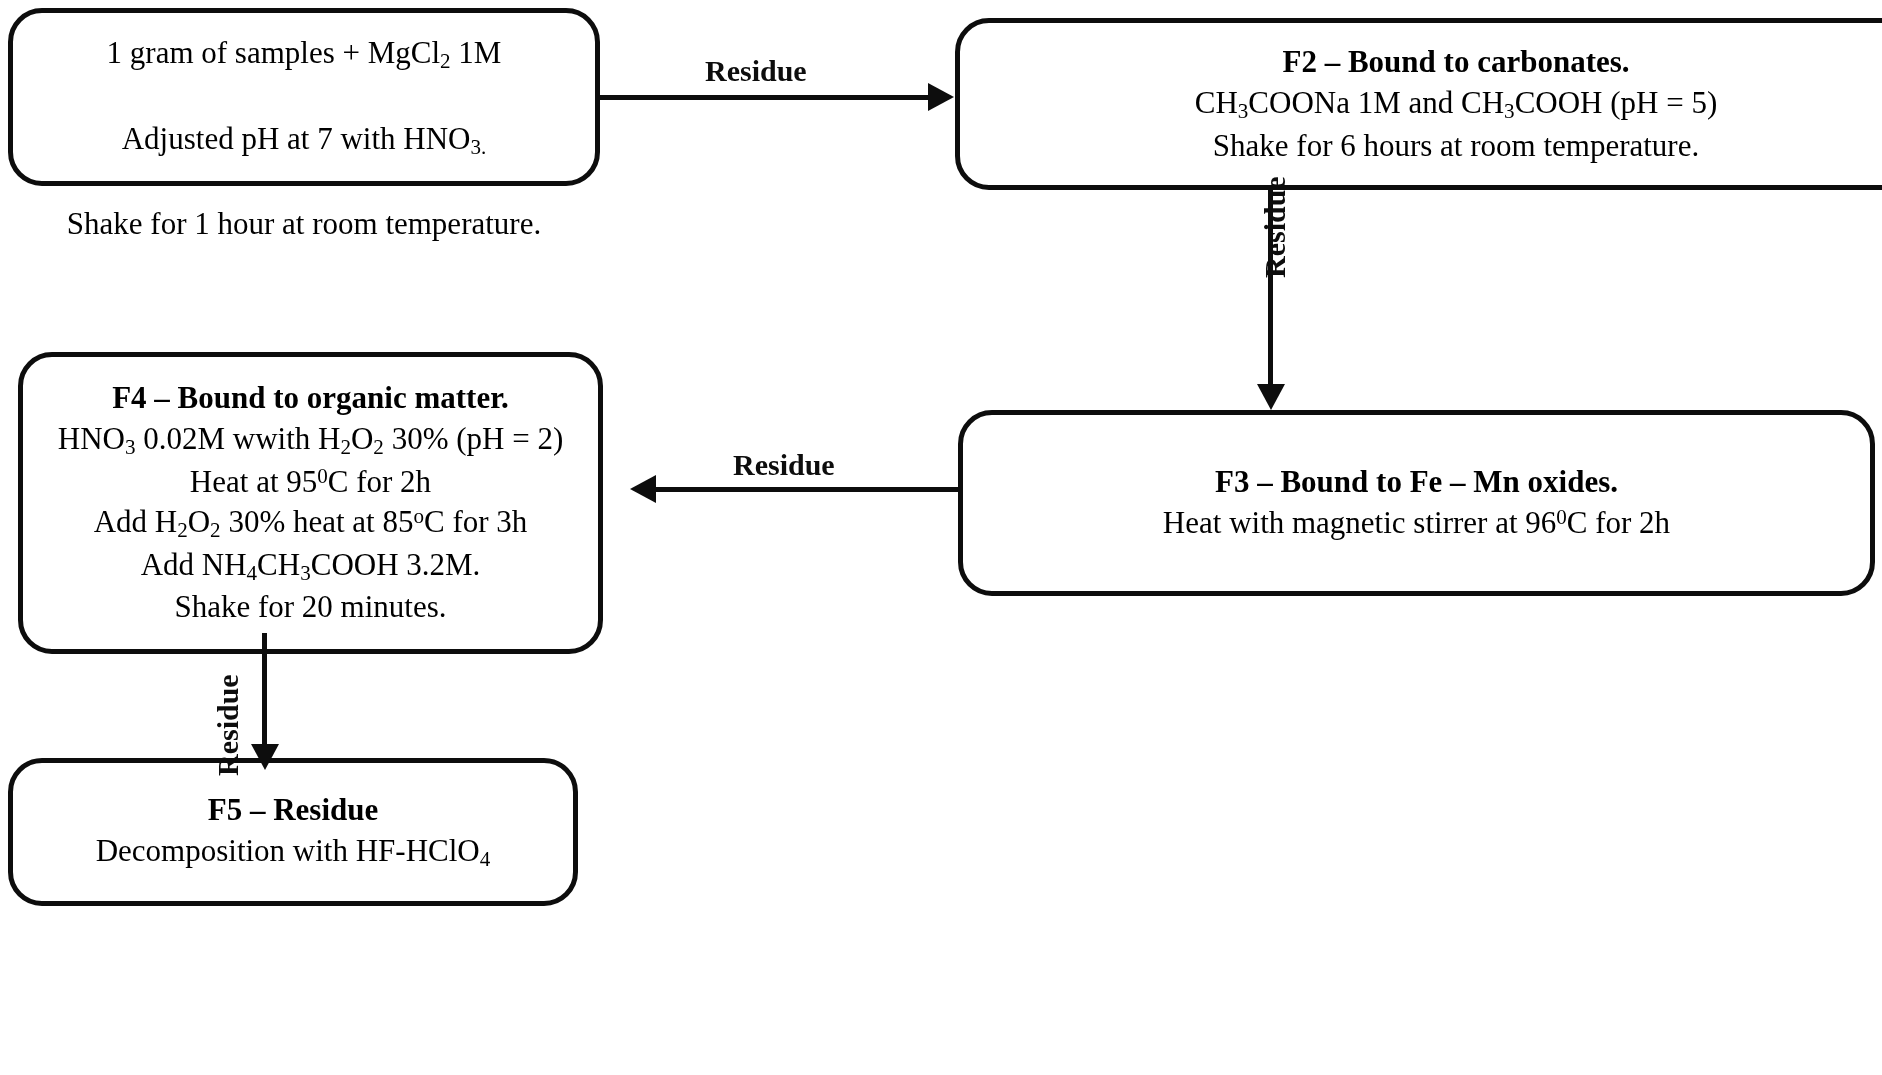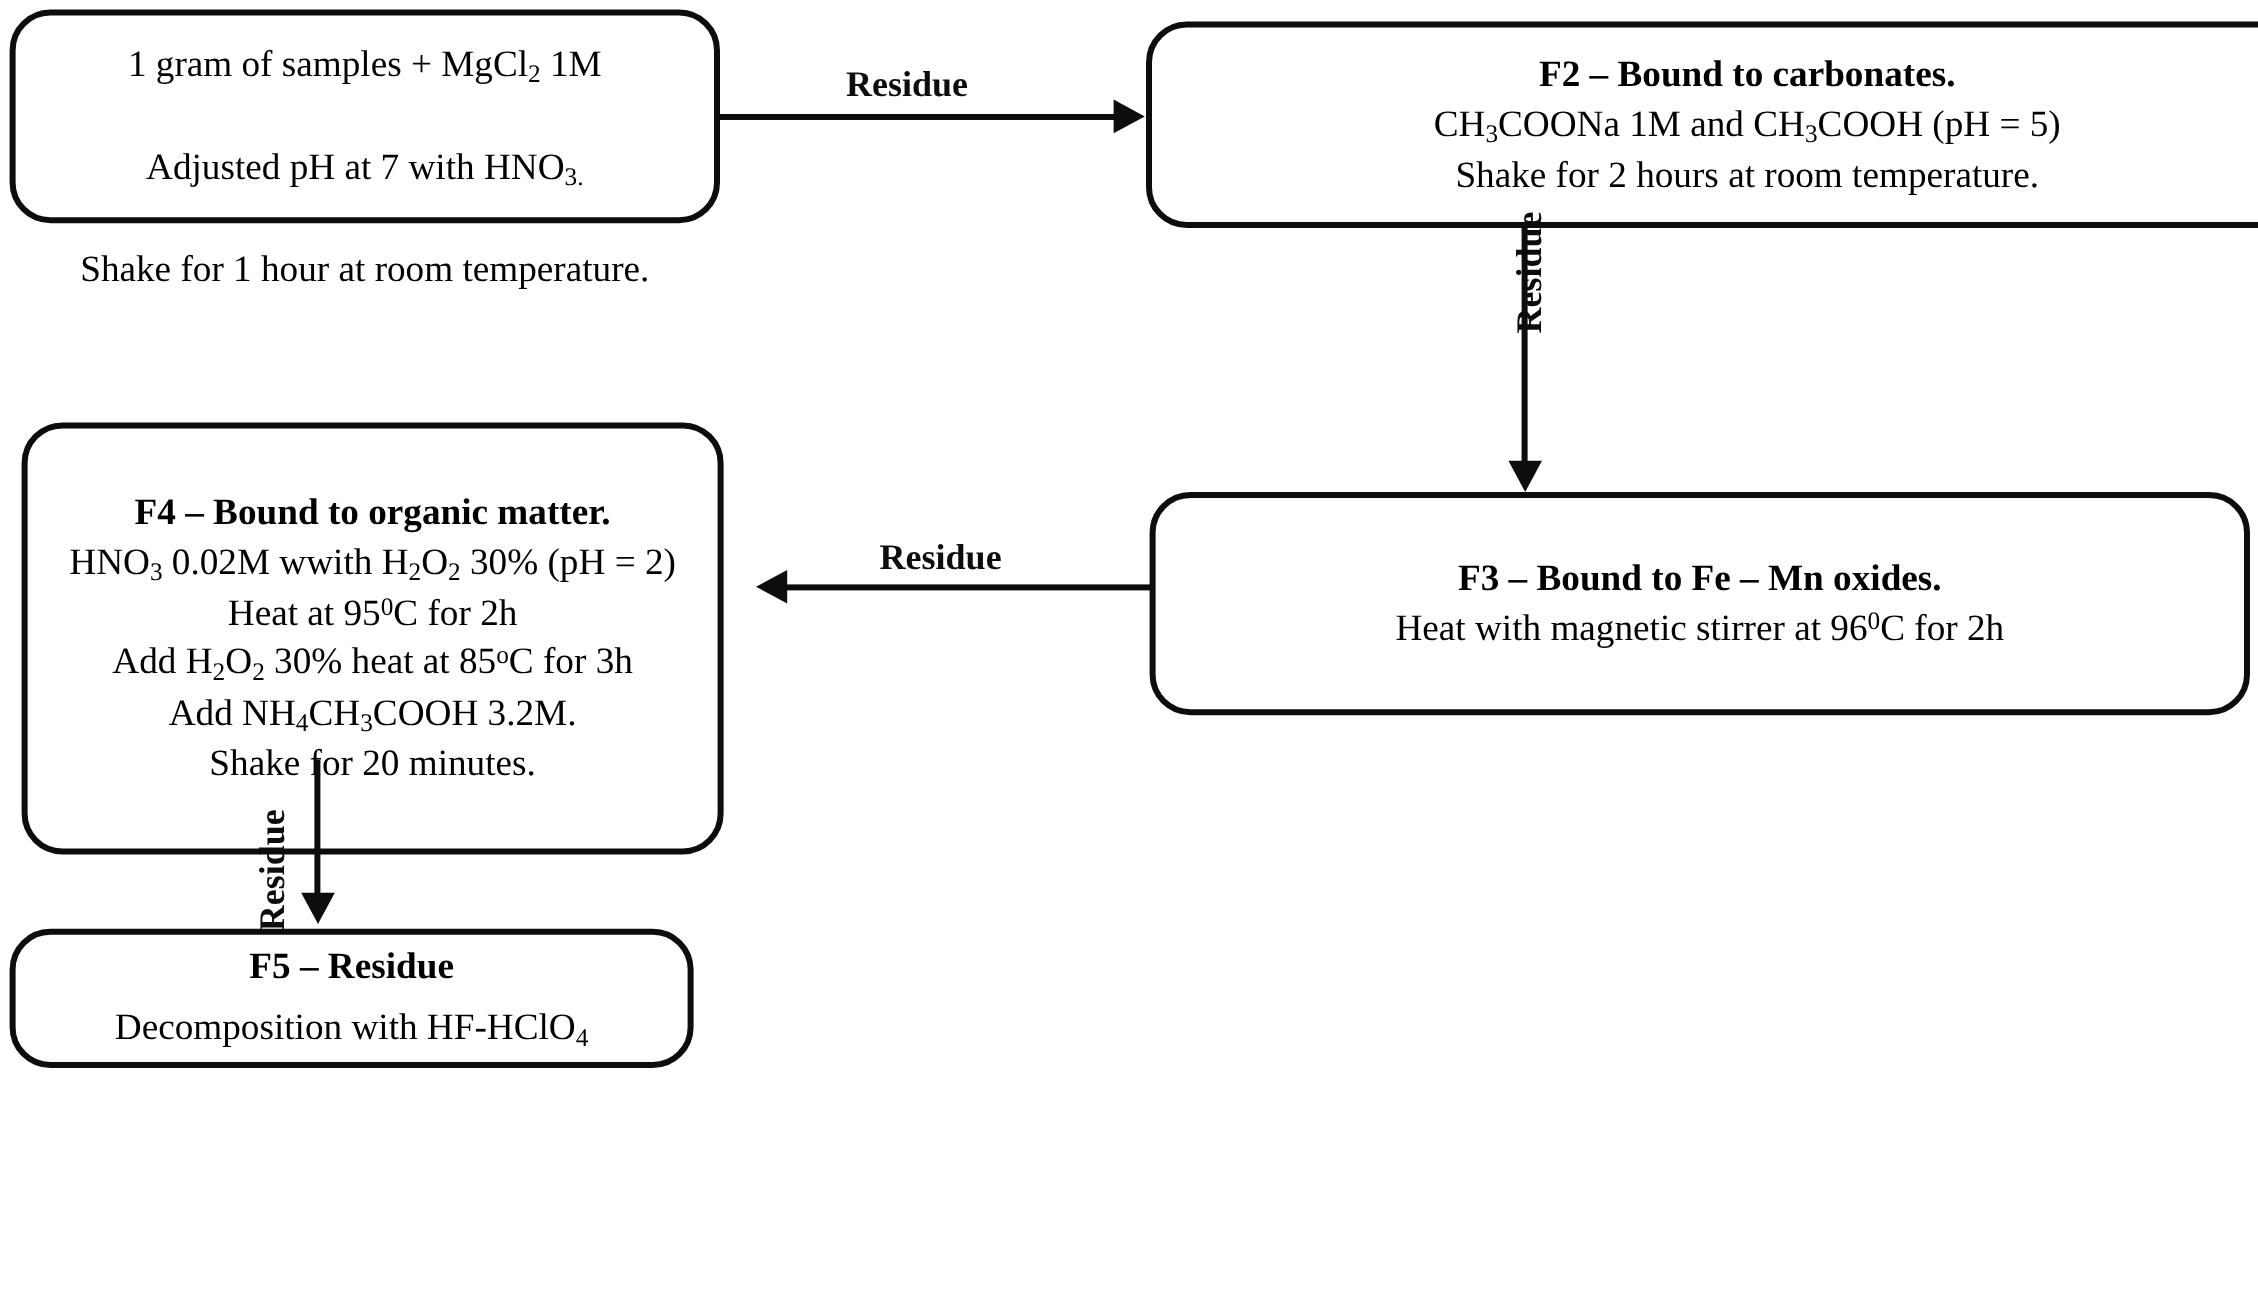--- a/index.html
+++ b/index.html
@@ -107,38 +107,38 @@
   <div class="box" id="box-f1" style="left:8px; top:8px; width:592px; height:178px;gap:43px;">
     <div class="title">F1 – Exchangeable</div>
     <div class="line">1 gram of samples + MgCl<sub>2</sub> 1M</div>
     <div class="line">Adjusted pH at 7 with HNO<sub>3.</sub></div>
     <div class="line">Shake for 1 hour at room temperature.</div>
   </div>
 
   <div class="box" id="box-f2" style="left:955px; top:18px; width:964px; height:172px;padding-left:48px;">
     <div class="title">F2 – Bound to carbonates.</div>
     <div class="line">CH<sub>3</sub>COONa 1M and CH<sub>3</sub>COOH (pH = 5)</div>
-    <div class="line">Shake for 2 hours at room temperature.</div>
+    <div class="line">Shake for 6 hours at room temperature.</div>
   </div>
 
   <div class="box" id="box-f3" style="left:958px; top:410px; width:917px; height:186px;text-align:center;">
     <div class="title">F3 – Bound to Fe – Mn oxides.</div>
     <div class="line">Heat with magnetic stirrer at 96<sup>0</sup>C for 2h</div>
   </div>
 
-  <div class="box" id="box-f4" style="left:18px; top:352px; width:585px; height:360px;">
+  <div class="box" id="box-f4" style="left:18px; top:352px; width:585px; height:302px;">
     <div class="title">F4 – Bound to organic matter.</div>
     <div class="line">HNO<sub>3</sub> 0.02M wwith H<sub>2</sub>O<sub>2</sub> 30% (pH = 2)</div>
     <div class="line">Heat at 95<sup>0</sup>C for 2h</div>
     <div class="line">Add H<sub>2</sub>O<sub>2</sub> 30% heat at 85<sup>o</sup>C for 3h</div>
     <div class="line">Add NH<sub>4</sub>CH<sub>3</sub>COOH 3.2M.</div>
     <div class="line">Shake for 20 minutes.</div>
   </div>
 
-  <div class="box" id="box-f5" style="left:8px; top:758px; width:570px; height:116px; margin-top:16px;justify-content:space-between;">
+  <div class="box" id="box-f5" style="left:8px; top:758px; width:570px; height:148px; margin-top:0;">
     <div class="title">F5 – Residue</div>
     <div class="line">Decomposition with HF-HClO<sub>4</sub></div>
   </div>
 
   <div class="hline" style="left:600px; top:95px; width:330px;"></div>
   <div class="arrowhead arrow-right" style="left:928px; top:83px;"></div>
   <div class="edge-label" style="left:705px; top:56px;">Residue</div>
 
   <div class="vline" style="left:1268px; top:190px; height:198px;"></div>
   <div class="arrowhead arrow-down" style="left:1257px; top:384px;"></div>

